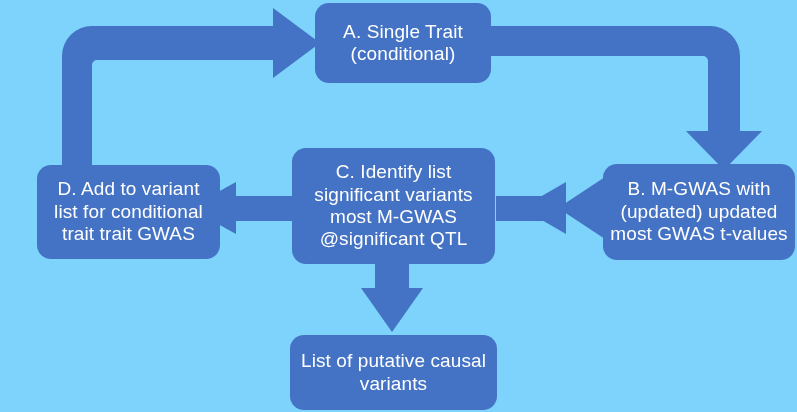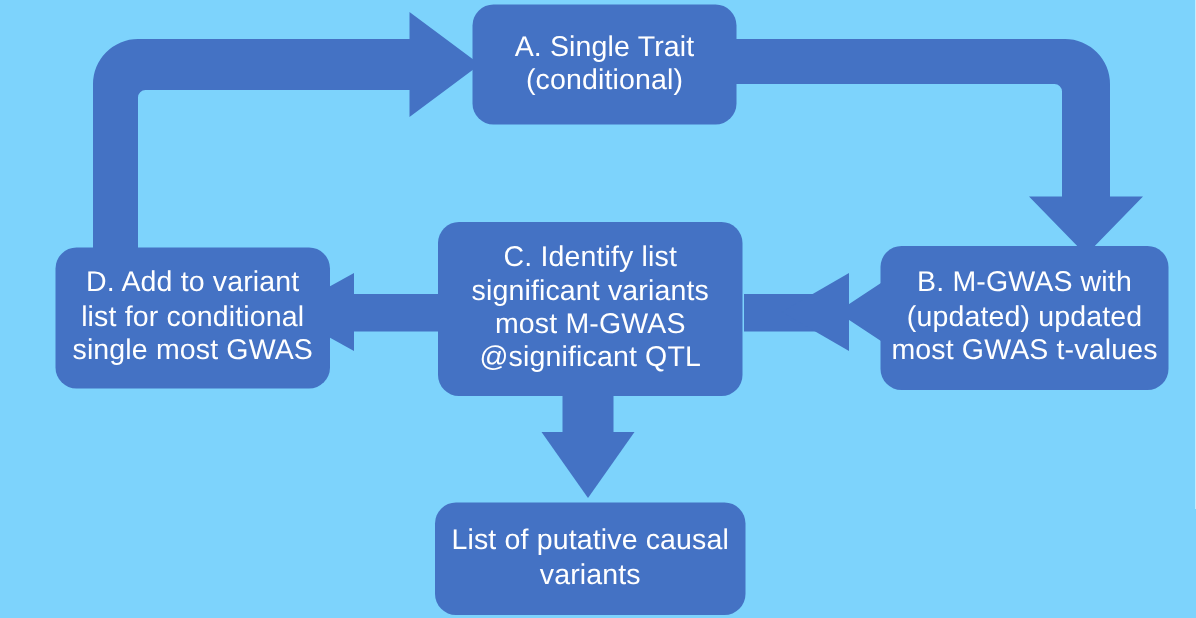--- a/index.html
+++ b/index.html
@@ -44,21 +44,21 @@
     padding: 0 6px;
     box-sizing: border-box;
   }
   .node .line {
     display: block;
     white-space: nowrap;
   }
 
   
   #node-a  { left: 315px; top: 3px;   width: 176px; height: 80px;  font-size: 19px; }
-  #node-b  { left: 587px; top: 164px; width: 192px; height: 96px;  font-size: 19px; }
+  #node-b  { left: 603px; top: 164px; width: 192px; height: 96px;  font-size: 19px; }
   #node-c  { left: 292px; top: 148px; width: 203px; height: 116px; font-size: 19px; }
   #node-d  { left: 3px;   top: 165px; width: 183px; height: 94px;  font-size: 19px; margin-left: 34px; }
   #node-e  { left: 290px; top: 335px; width: 207px; height: 75px;  font-size: 19px; }
 </style>
 </head>
 <body>
 
 <div id="canvas">
 
   <svg id="arrow-layer" viewBox="0 0 797 412">
@@ -139,21 +139,21 @@
       <span class="line">significant variants</span>
       <span class="line">most M-GWAS</span>
       <span class="line">@significant QTL</span>
     </span>
   </div>
 
   <div class="node" id="node-d">
     <span class="lines">
       <span class="line">D. Add to variant</span>
       <span class="line">list for conditional</span>
-      <span class="line">single most GWAS</span>
+      <span class="line">trait trait GWAS</span>
     </span>
   </div>
 
   <div class="node" id="node-e">
     <span class="lines">
       <span class="line">List of putative causal</span>
       <span class="line">variants</span>
     </span>
   </div>
 

